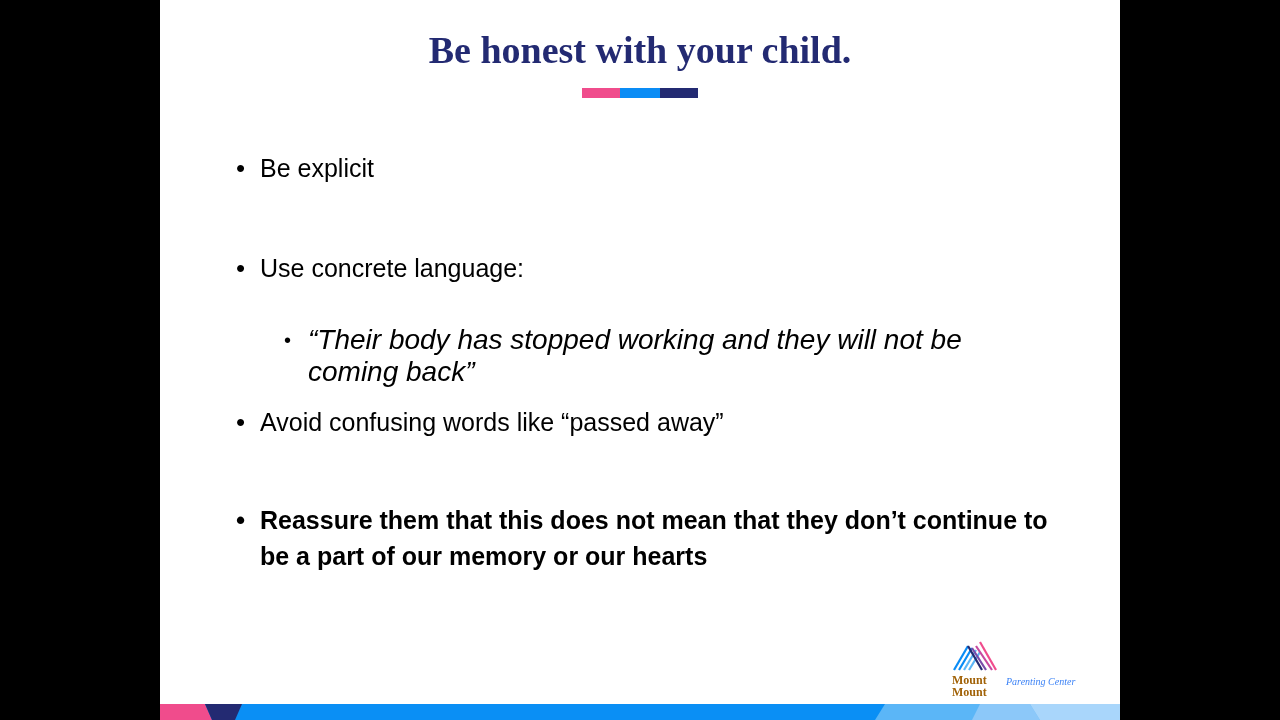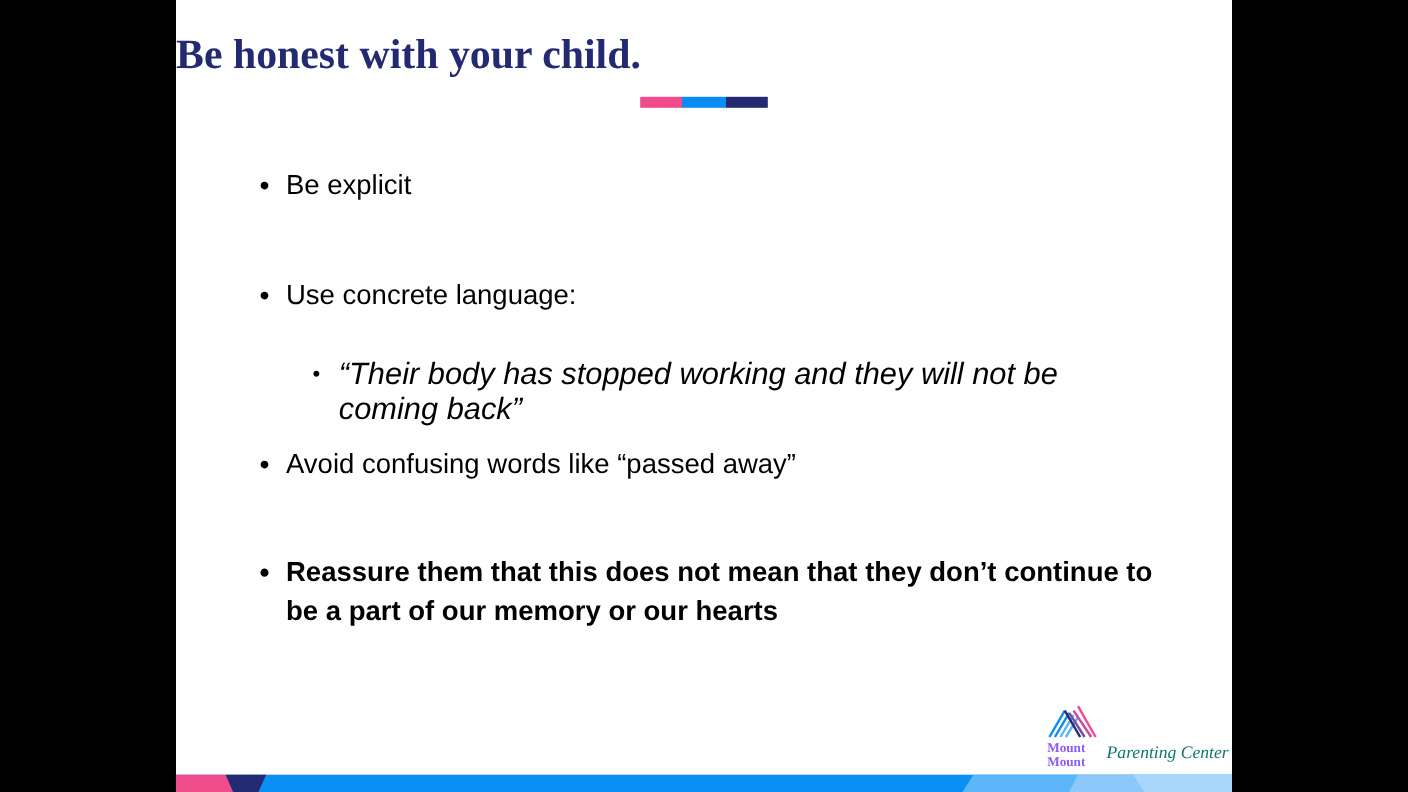--- a/index.html
+++ b/index.html
@@ -1,29 +1,29 @@
 <!DOCTYPE html>
 <html><head>
 <meta charset="utf-8">
 <style>
   html, body { margin:0; padding:0; }
   body { width:1280px; height:720px; background:#000; position:relative; overflow:hidden; font-family:"Liberation Sans", sans-serif; }
   .slide { position:absolute; left:160px; top:0; width:960px; height:720px; background:#fff; overflow:hidden; }
-  .title { position:absolute; left:0; top:28px; width:960px; font-family:"Liberation Serif", serif; font-weight:bold; font-size:38px; color:#232a72; }
+  .title { position:absolute; left:0; top:28px; width:960px; text-align:center; font-family:"Liberation Serif", serif; font-weight:bold; font-size:38px; color:#232a72; }
   .title-bar { position:absolute; top:88px; left:422px; height:10px; display:flex; }
   .title-bar span { display:block; height:10px; }
   .body { position:absolute; left:76px; top:146px; width:860px; color:#000; }
   .b1 { position:relative; padding-left:24px; font-size:25px; line-height:36px; }
   .b1::before { content:"•"; position:absolute; left:0; top:0; font-size:26px; }
   .b2 { position:relative; margin-left:48px; padding-left:24px; font-size:28px; line-height:32px; font-style:italic;margin-top:34px; }
   .b2::before { content:"•"; position:absolute; left:0; top:0; font-size:20px; font-style:normal; }
   .footer { position:absolute; left:0; bottom:0; width:960px; height:16px; }
   .logo { position:absolute; left:790px; top:640px; width:160px; height:62px; }
-  .logo-word { position:absolute; left:2px; top:34px; font-family:"Liberation Serif", serif; font-weight:bold; font-size:12px; line-height:12px; color:#8b5cf6; }
-  .logo-sub { position:absolute; left:56px; top:36px; font-family:"Liberation Serif", serif; font-style:italic; font-size:16px; color:#0f766e; white-space:nowrap; }
+  .logo-word { position:absolute; left:2px; top:34px; font-family:"Liberation Serif", serif; font-weight:bold; font-size:12px; line-height:12px; color:#a16207; }
+  .logo-sub { position:absolute; left:56px; top:36px; font-family:"Liberation Serif", serif; font-style:italic; font-size:10px; color:#3b82f6; white-space:nowrap; }
 </style>
 </head>
 <body>
 
 <div class="slide">
   <div class="title">Be honest with your child.</div>
   <div class="title-bar">
     <span style="width:38px;background:#f04c8c"></span>
     <span style="width:40px;background:#0a8cf5"></span>
     <span style="width:38px;background:#232a72"></span>

